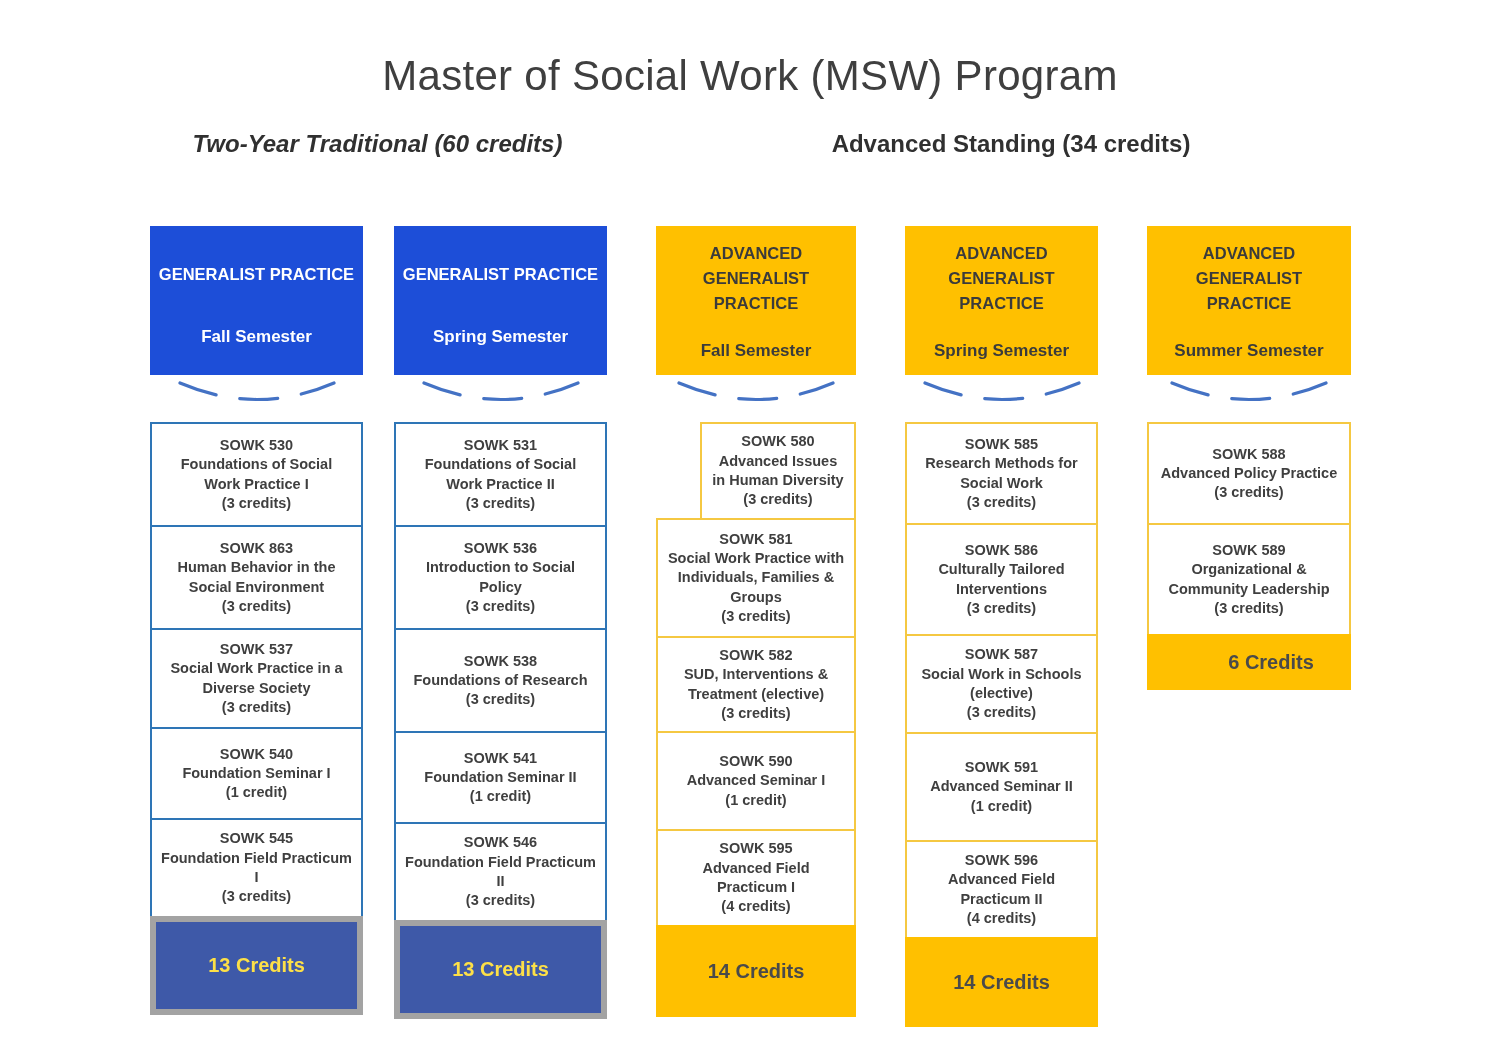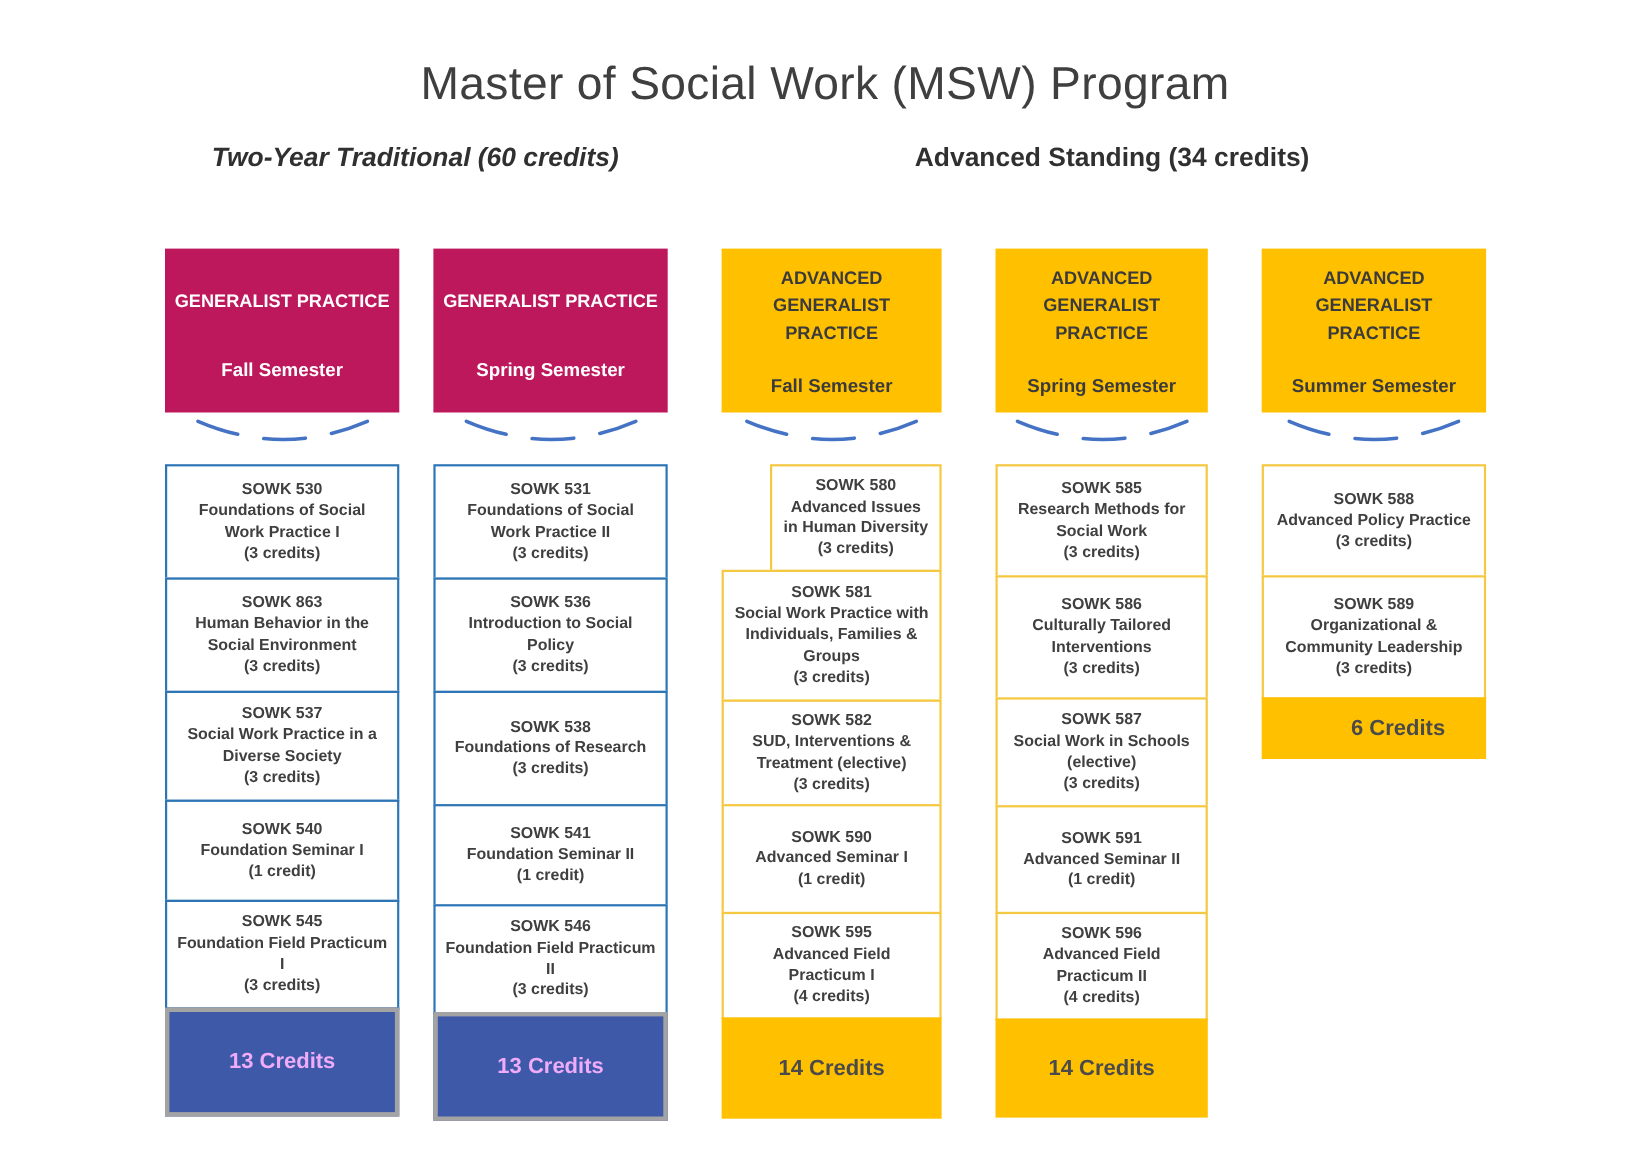--- a/index.html
+++ b/index.html
@@ -9,38 +9,38 @@
     font-size:42px;font-weight:400;color:#3f3f3f;letter-spacing:0.3px;}
 
   .track-label{position:absolute;top:130px;font-size:24px;font-weight:bold;color:#303030;text-align:center;}
   .track-label.t1{left:105px;width:545px;font-style:italic;}
   .track-label.t2{left:741px;width:540px;}
 
   .column{position:absolute;top:189px;}
 
   .hdr{height:149px;box-sizing:border-box;display:flex;flex-direction:column;
     justify-content:space-between;align-items:center;text-align:center;font-weight:bold;margin-top:37px;}
-  .col-blue .hdr{background:#be185d;color:#ffffff;padding:36px 6px 28px;text-align:center;}
+  .col-blue .hdr{background:#1d4ed8;color:#ffffff;padding:36px 6px 28px;text-align:center;}
   .col-gold .hdr{background:#FFC000;color:#3b3b3b;padding:15px 6px 14px;}
   .hdr-program{font-size:16.5px;white-space:pre-line;line-height:1.5;}
   .hdr-sem{font-size:17px;}
 
   .arc-wrap{height:24px;margin-top:5px;text-align:center;}
 
   .stack{margin-top:18px;}
   .course{box-sizing:border-box;border:2px solid;background:#ffffff;
     display:flex;align-items:center;justify-content:center;text-align:center;padding:4px 9px;}
   .course + .course,.course + .total{margin-top:-2px;}
   .col-blue .course{border-color:#2E75B6;}
   .col-gold .course{border-color:#F5C842;}
   .code,.ttl,.cr{display:block;font-weight:bold;font-size:14.5px;color:#3f3f3f;line-height:1.33;}
 
   .total{box-sizing:border-box;display:flex;align-items:center;justify-content:center;
     font-weight:bold;font-size:20px;}
-  .col-blue .total{background:#3E59A8;color:#f0abfc;border:4px solid #a3a3a3;}
+  .col-blue .total{background:#3E59A8;color:#fde047;border:6px solid #a3a3a3;}
   .col-gold .total{background:#FFC000;color:#4a4a4a;}
 </style>
 </head>
 <body>
 
 <div class="page">
 
   <div class="main-title">Master of Social Work (MSW) Program</div>
 
   <div class="track-label t1">Two-Year Traditional (60 credits)</div>
@@ -225,21 +225,21 @@
         <span class="cr">(3 credits)</span>
       </div>
         </div>
       <div class="course" style="height:100px;">
           <div>
         <span class="code">SOWK 587</span>
         <span class="ttl">Social Work in Schools (elective)</span>
         <span class="cr">(3 credits)</span>
       </div>
         </div>
-      <div class="course" style="height:99px;text-align:center;">
+      <div class="course" style="height:110px;text-align:center;">
           <div>
         <span class="code">SOWK 591</span>
         <span class="ttl">Advanced Seminar II</span>
         <span class="cr">(1 credit)</span>
       </div>
         </div>
       <div class="course" style="height:99px;">
           <div>
         <span class="code">SOWK 596</span>
         <span class="ttl">Advanced Field Practicum II</span>

